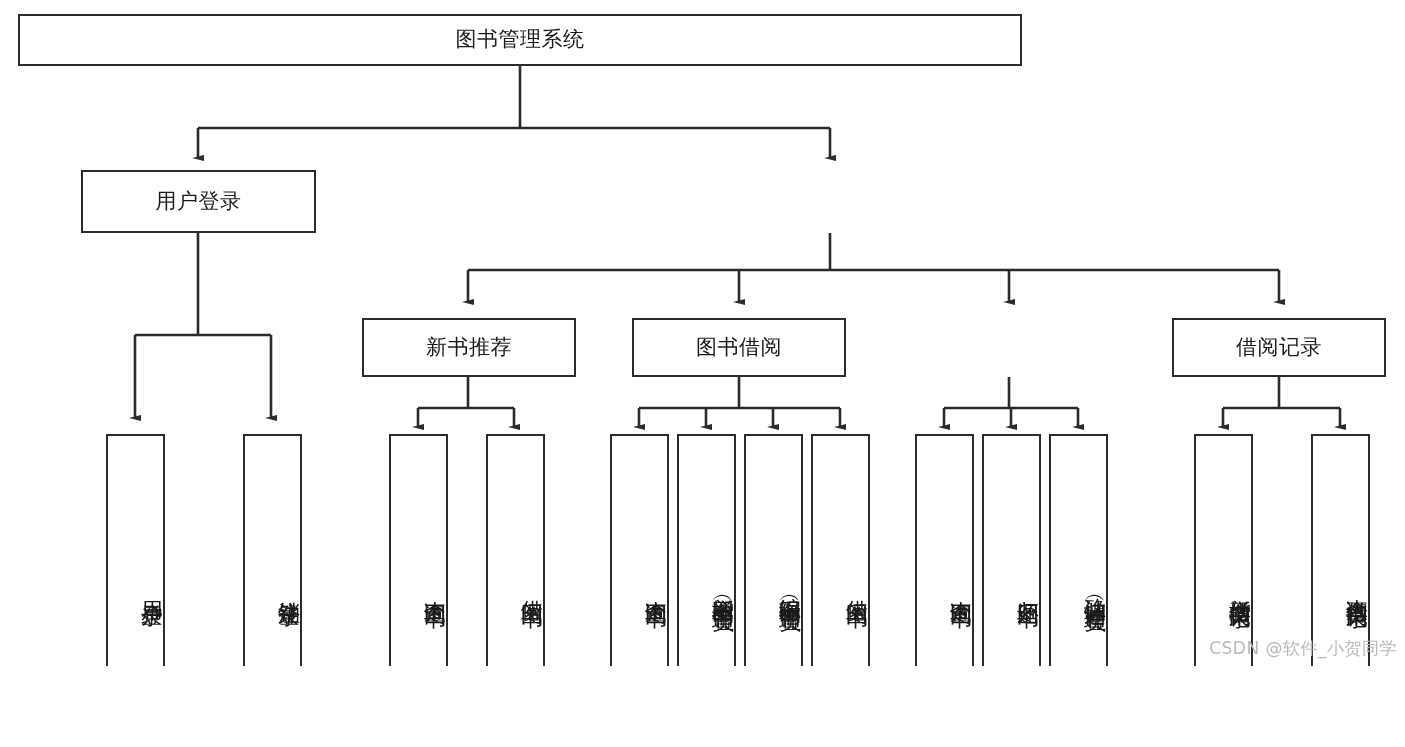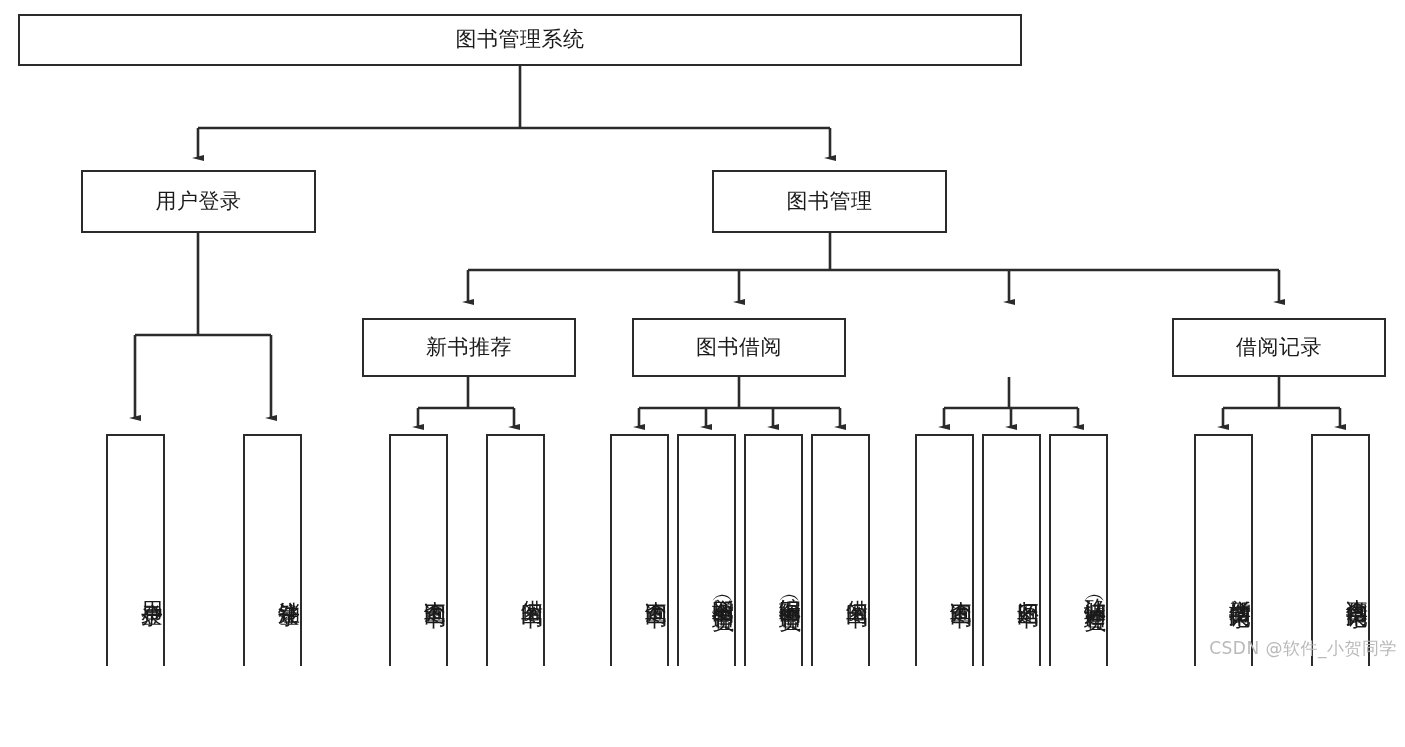--- a/index.html
+++ b/index.html
@@ -127,23 +127,20 @@
     </g>
   </svg>
 
   <div class="node-box horiz" style="left:18px; top:14px; width:1004px; height:52px;">
     <span class="node-label">图书管理系统</span>
   </div>
 
   <div class="node-box horiz" style="left:81px; top:170px; width:235px; height:63px;">
     <span class="node-label">用户登录</span>
   </div>
-  <div class="node-box horiz" style="left:712px; top:170px; width:235px; height:63px;">
-    <span class="node-label">图书管理</span>
-  </div>
 
   <div class="node-box horiz" style="left:632px; top:318px; width:214px; height:59px;">
     <span class="node-label">图书借阅</span>
   </div>
   <div class="node-box horiz" style="left:362px; top:318px; width:214px; height:59px;">
     <span class="node-label">新书推荐</span>
   </div>
   <div class="node-box horiz" style="left:1172px; top:318px; width:214px; height:59px;">
     <span class="node-label">借阅记录</span>
   </div>

